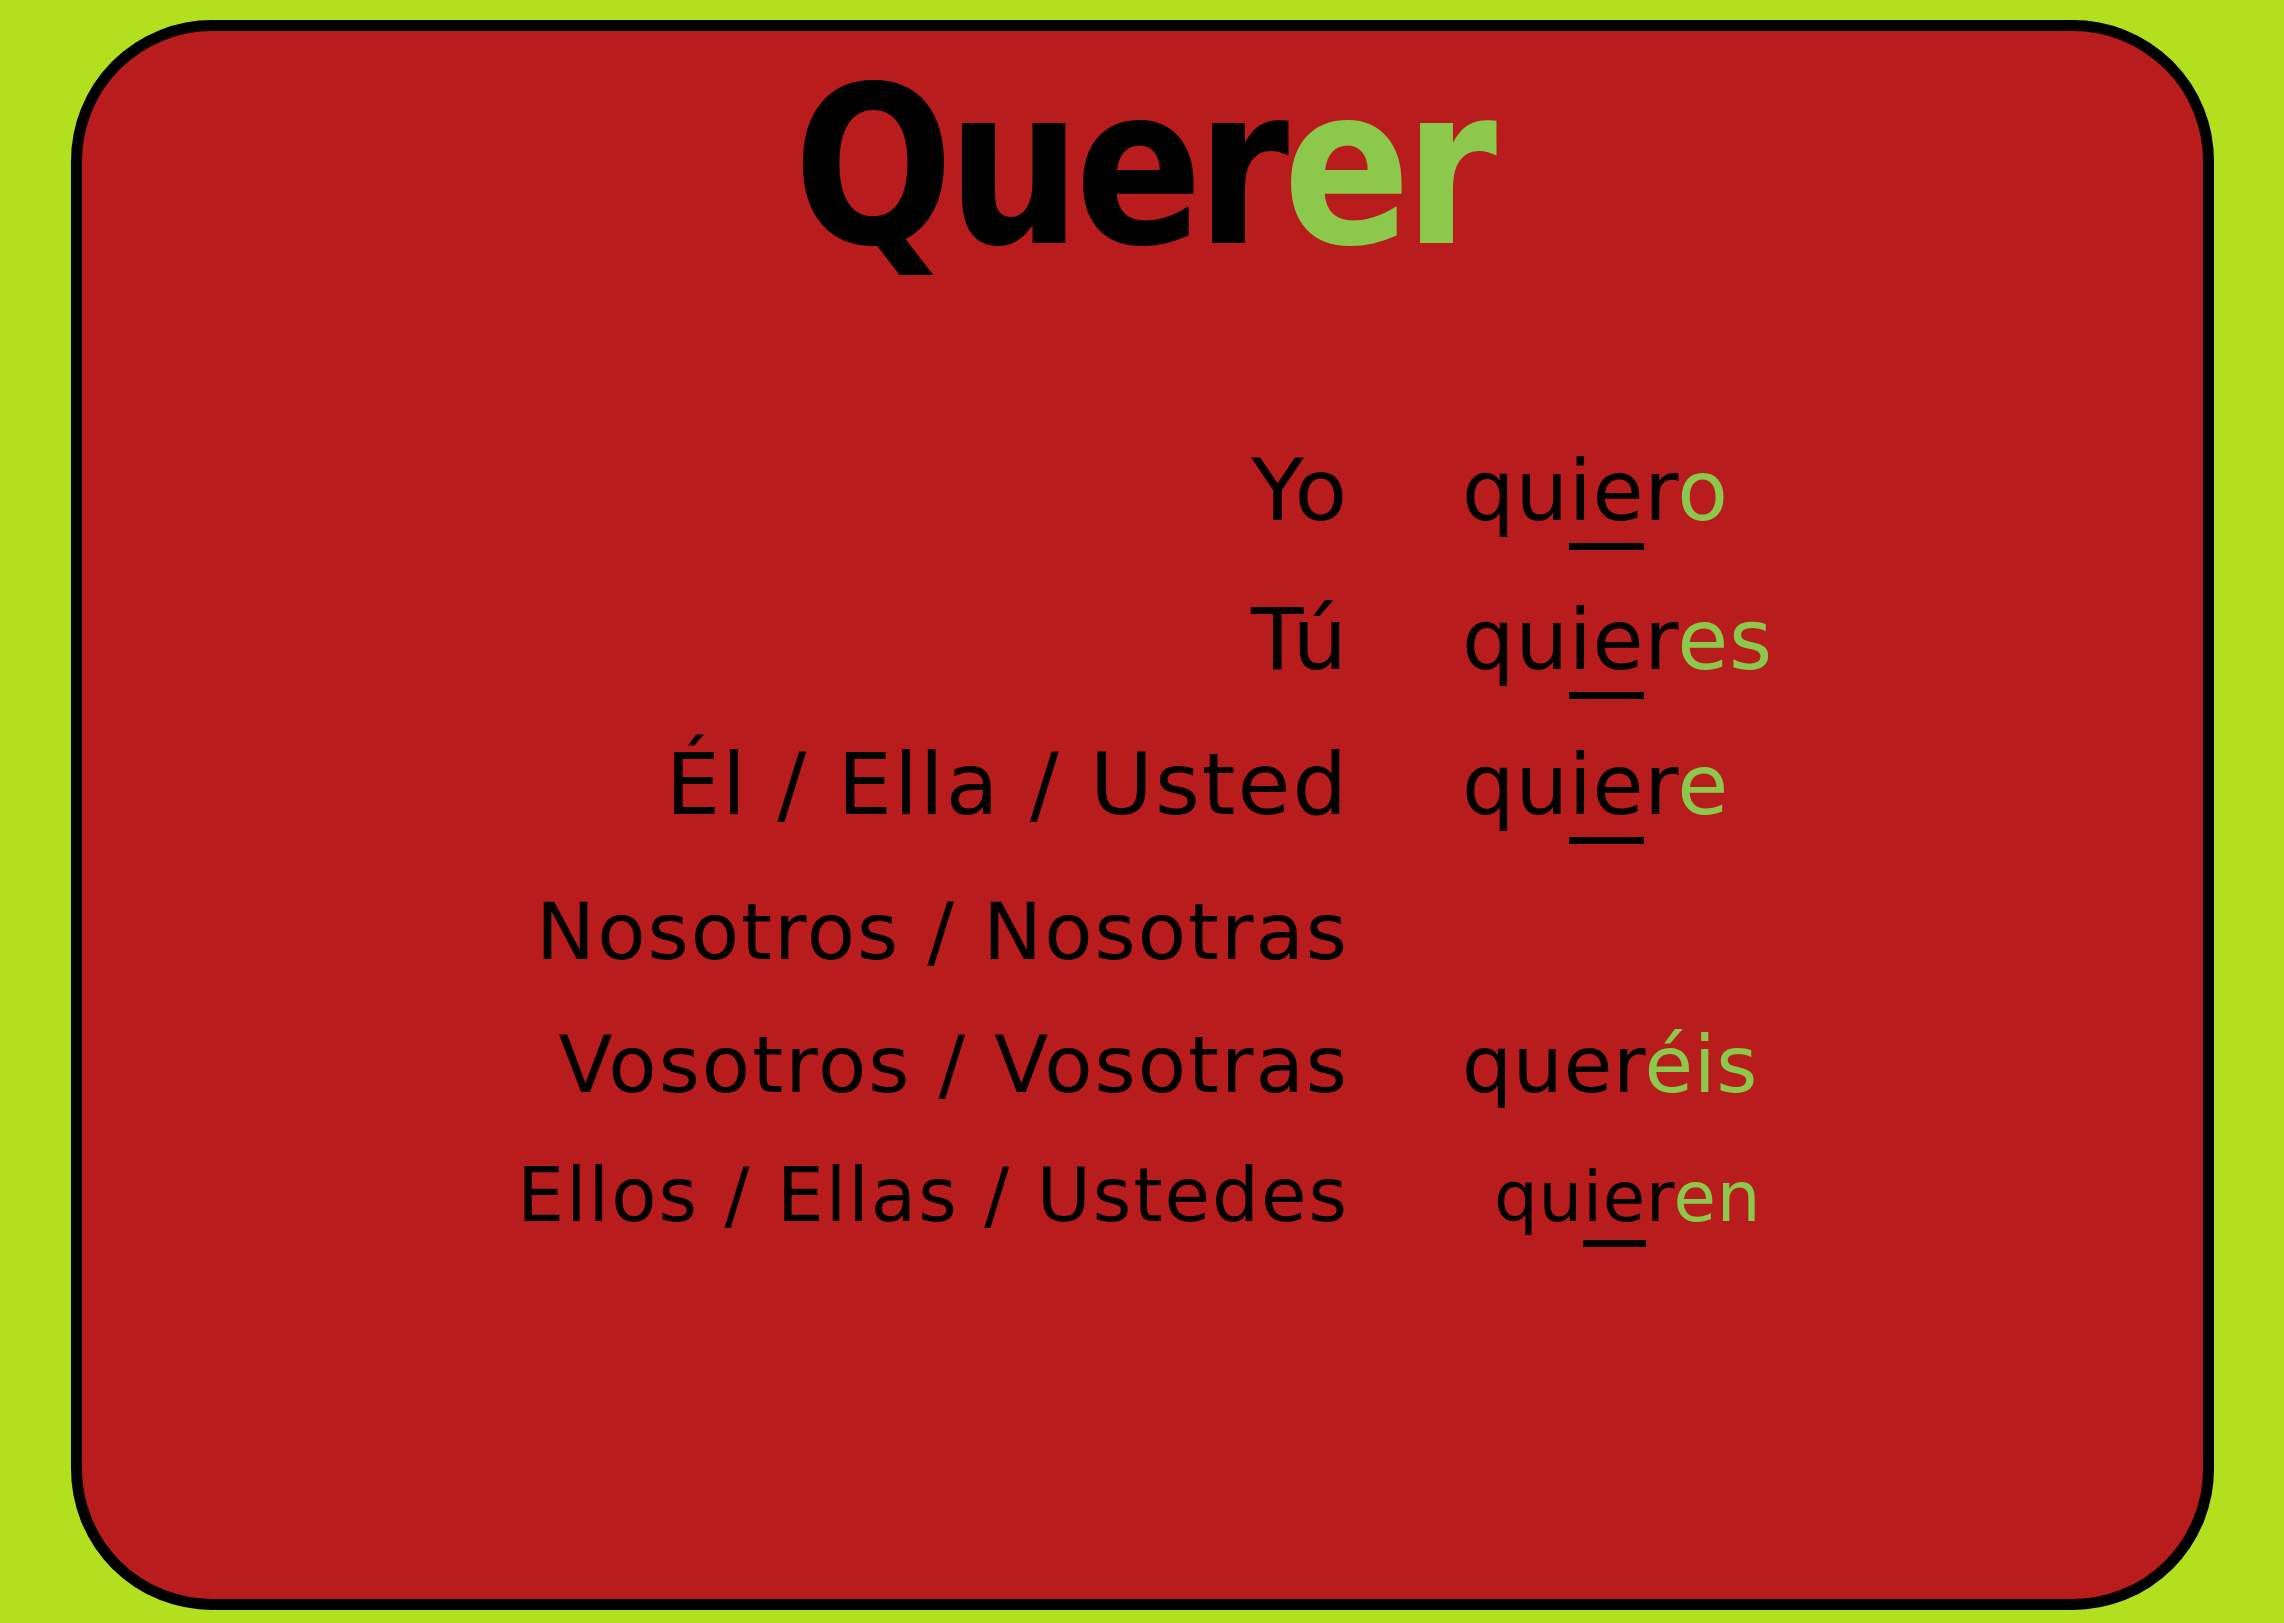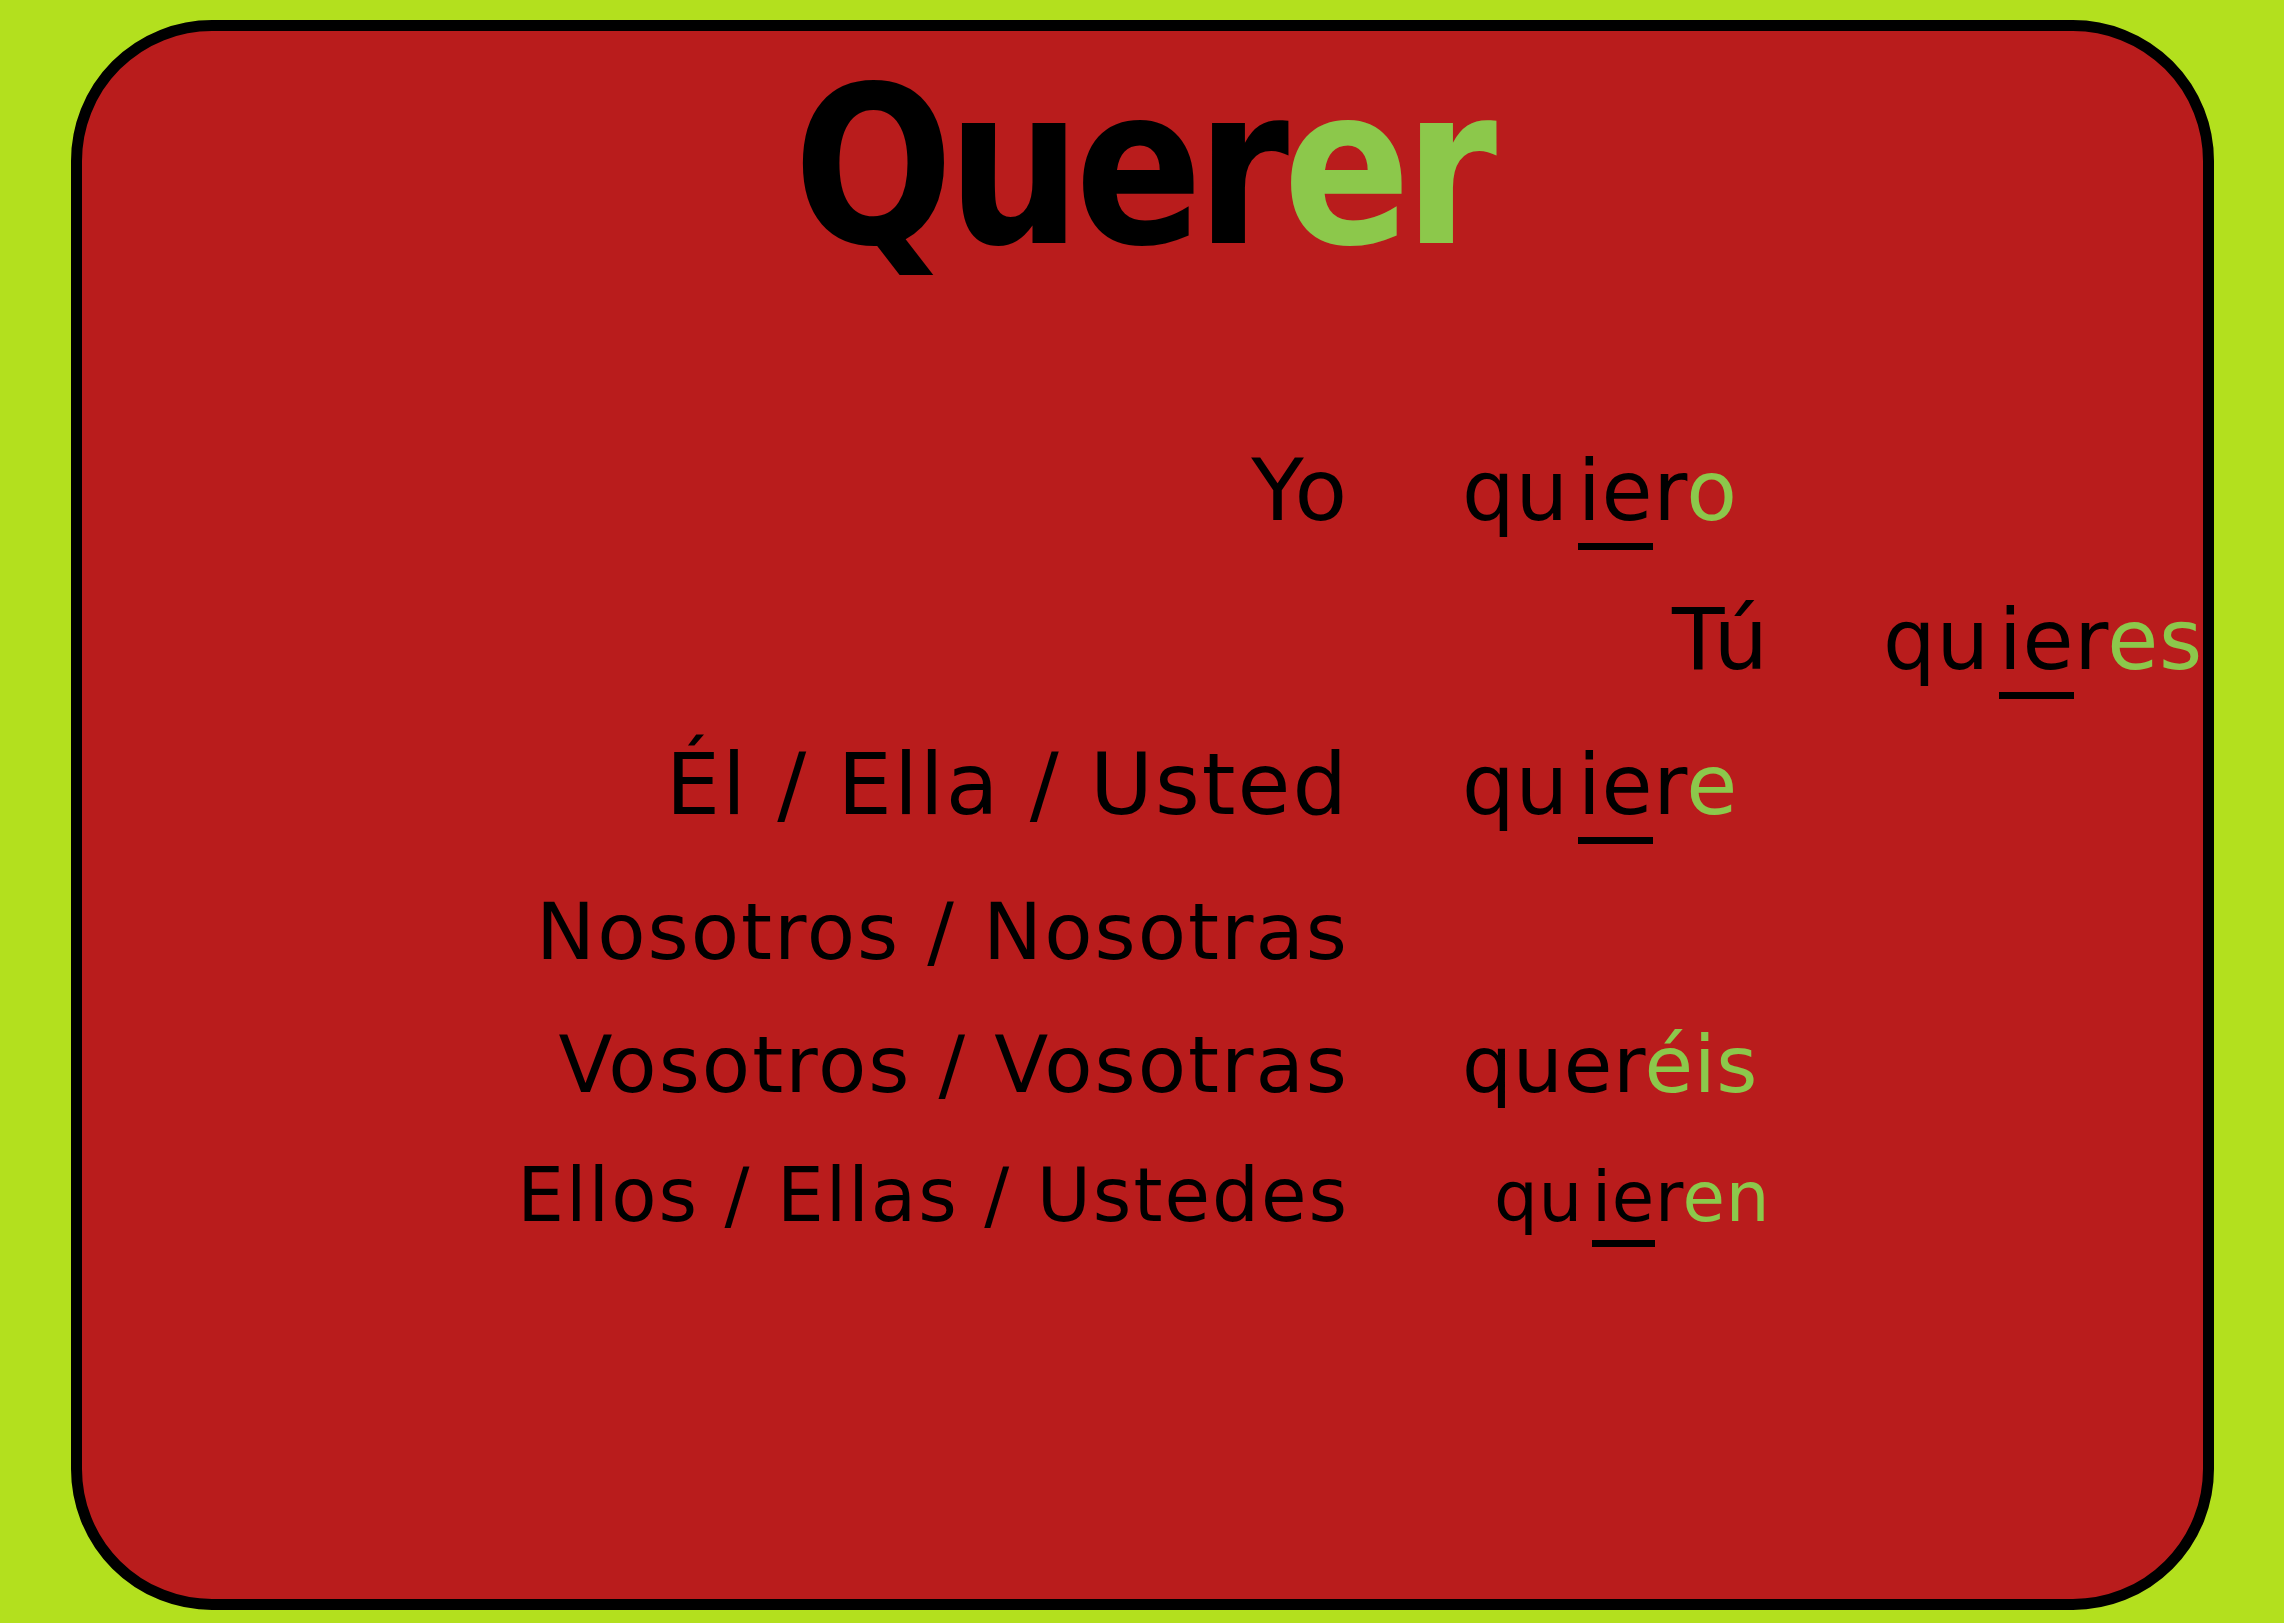--- a/index.html
+++ b/index.html
@@ -90,35 +90,34 @@
     font-family: "DejaVu Sans", sans-serif;
     font-weight: 400;
     letter-spacing: 0.7px;
   }
 
   .v-stem-a { color: #000000; }
   .v-stem-b {
     color: #000000;
     border-bottom: 7.2px solid #000000;
     padding-bottom: 3.9px;
-    margin-left: 9px;
   }
   .v-stem-c { color: #000000; }
   .v-ending { color: #8cc84b; }
 
   
   .size-lg .pronoun { font-size: 86px; }
   .size-lg .verb    { font-size: 83px; }
   .size-md .pronoun { font-size: 79px; }
   .size-md .verb    { font-size: 79px; }
   .size-sm .pronoun { font-size: 74px; }
   .size-sm .verb    { font-size: 69px; }
 
   .row-gap-1 { margin-top: 0px; }
-  .row-gap-2 { margin-top: 49px; justify-content: flex-end; }
+  .row-gap-2 { margin-top: 49px; }
   .row-gap-3 { margin-top: 45px; }
   .row-gap-4 { margin-top: 52px; }
   .row-gap-5 { margin-top: 41px; }
   .row-gap-6 { margin-top: 41px; gap: 32px; }
 </style>
 </head>
 <body>
 
 <div id="poster">
 

